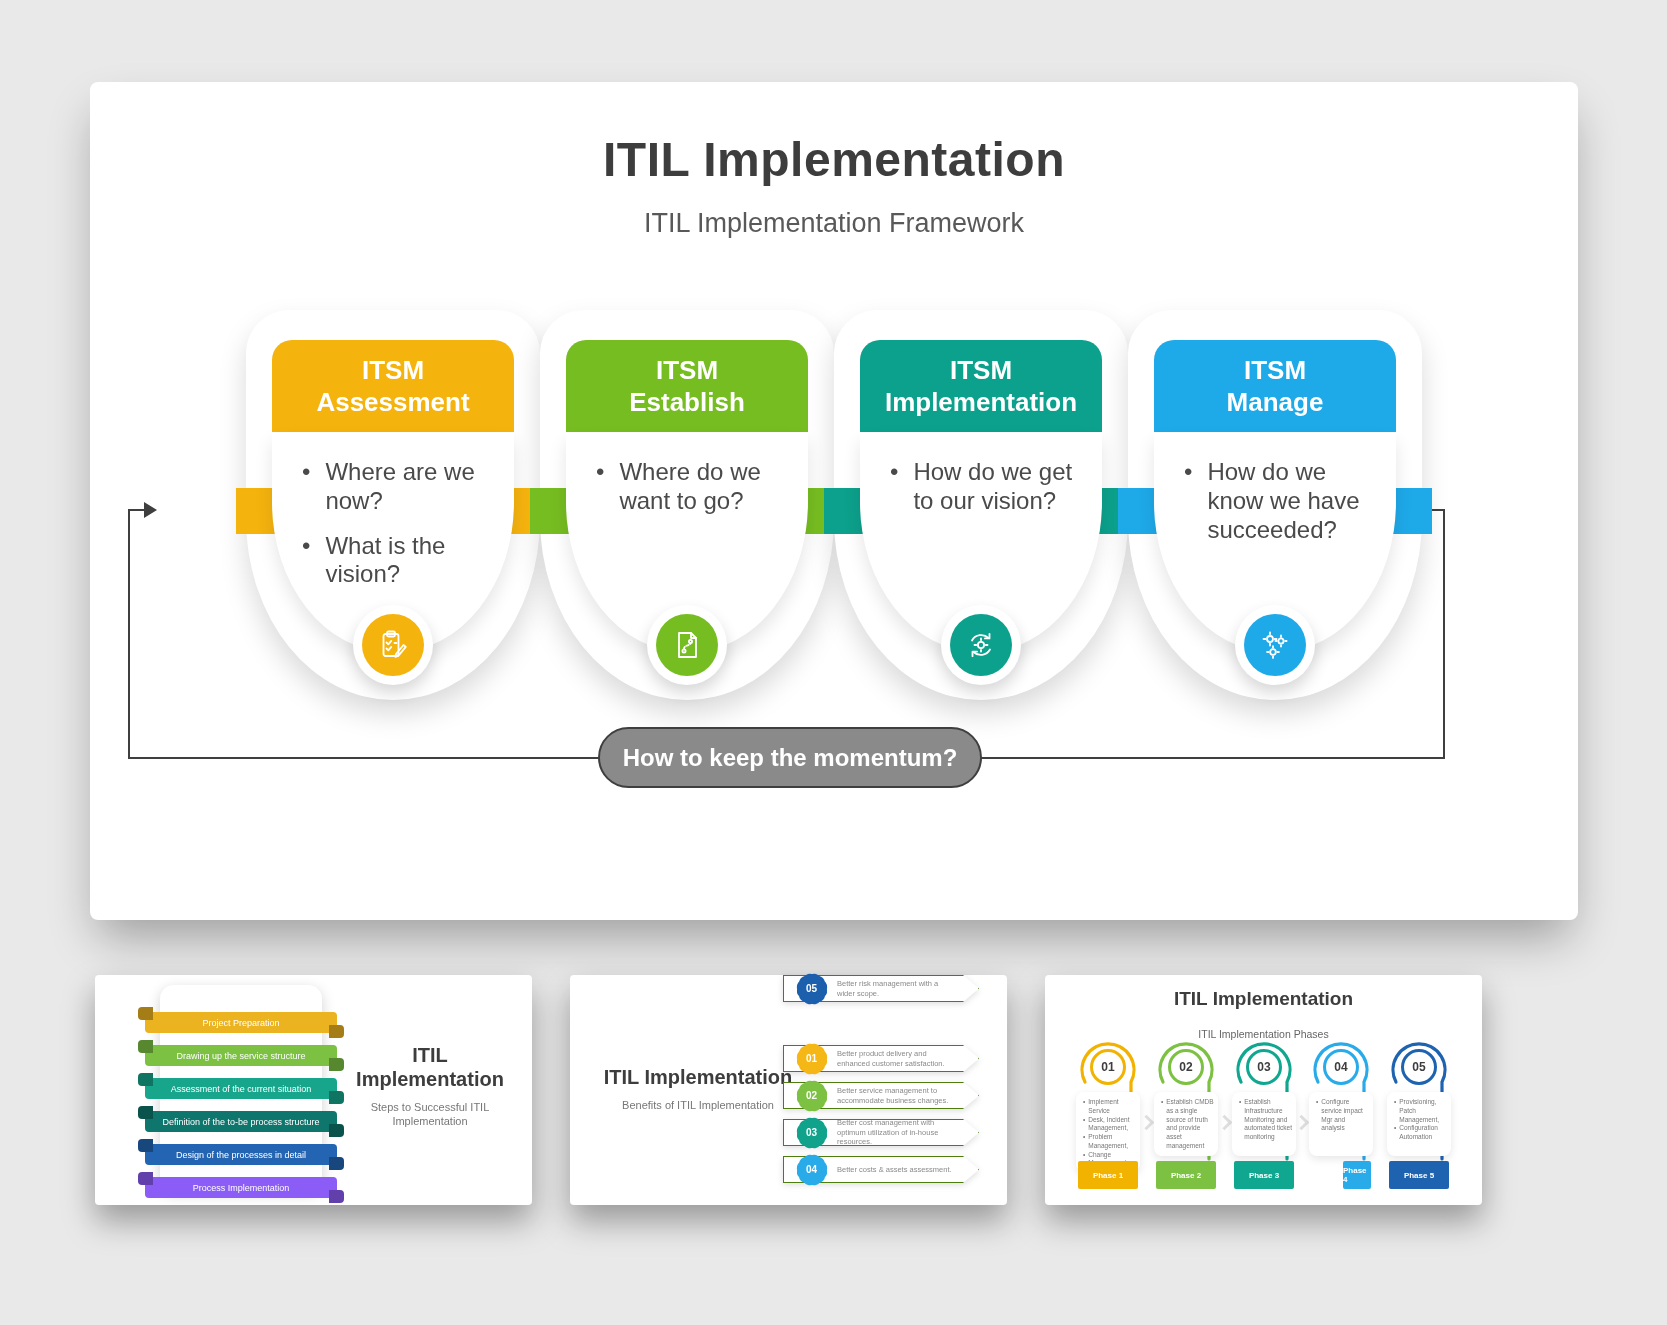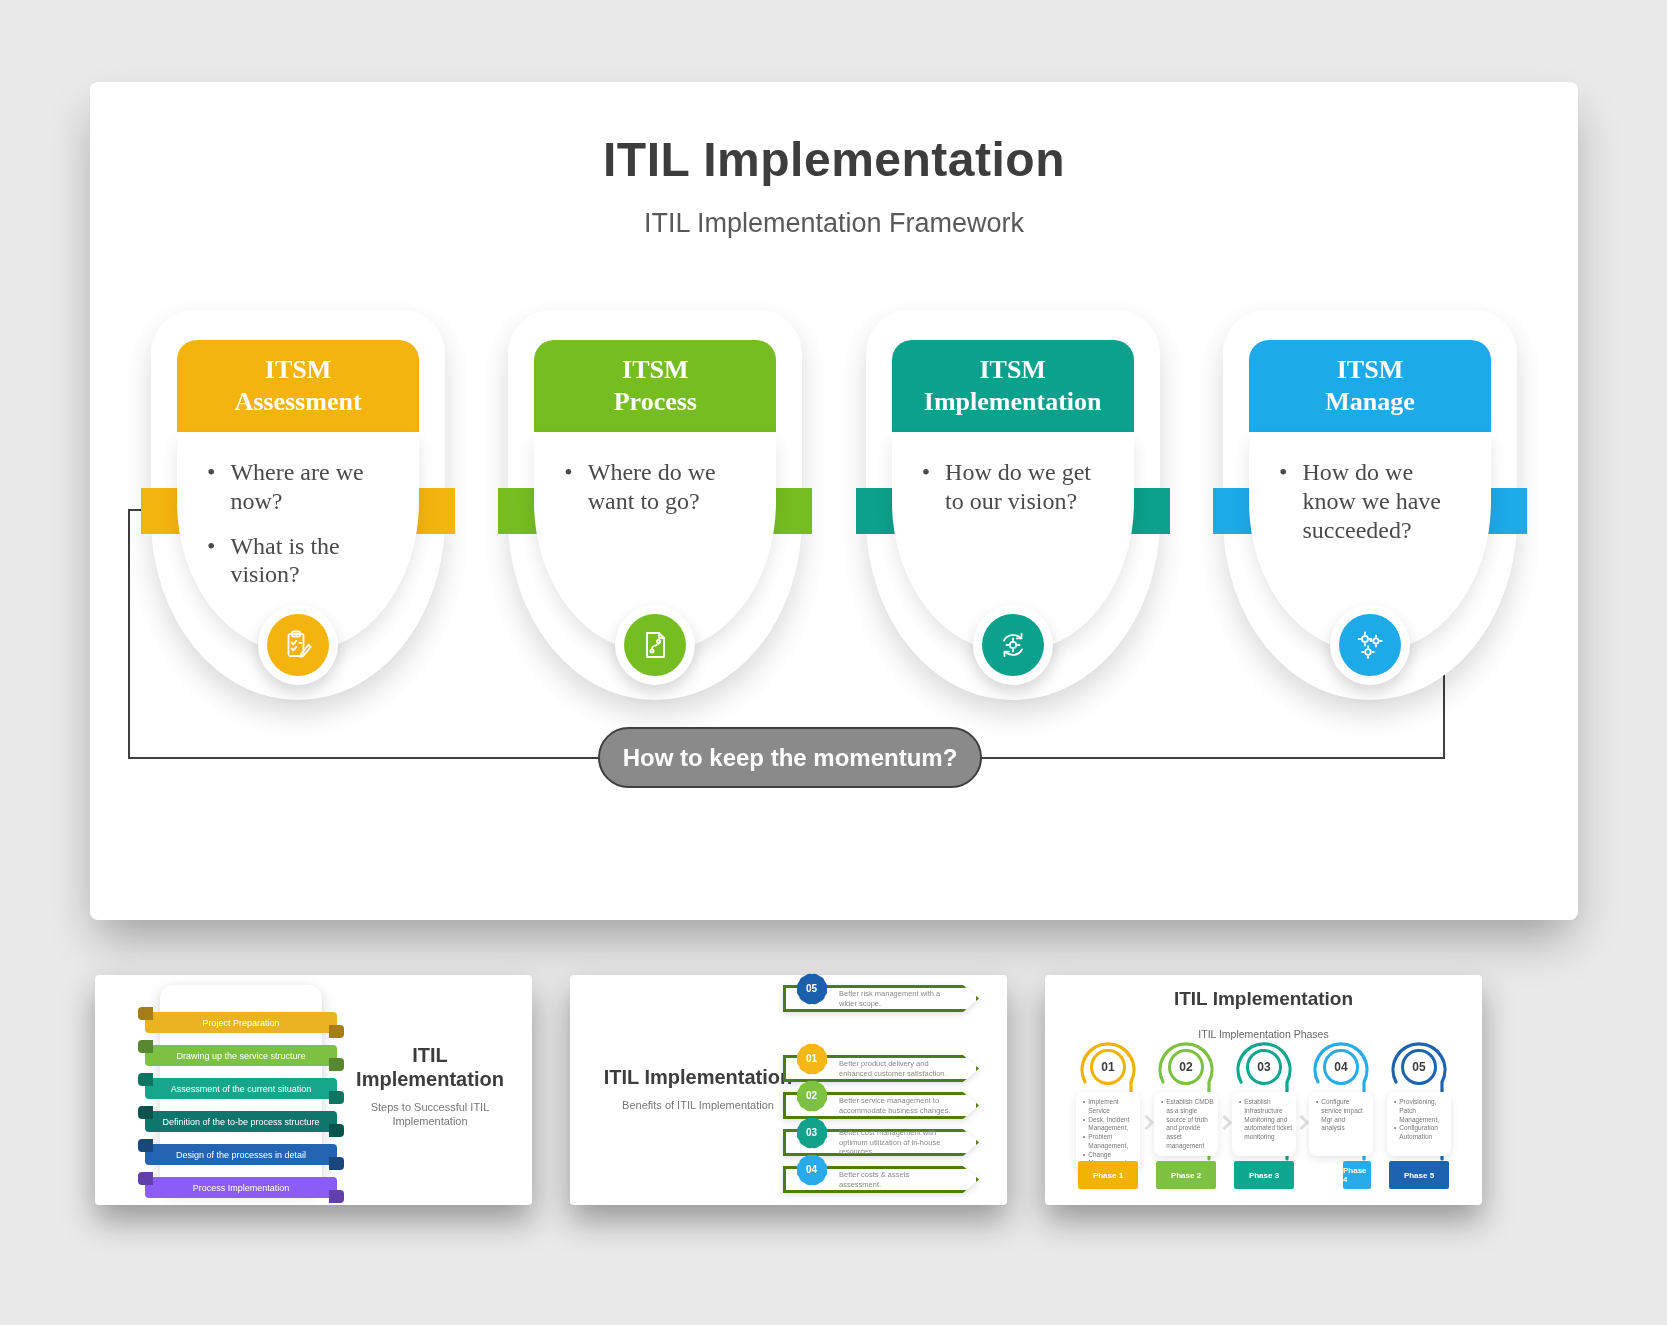--- a/index.html
+++ b/index.html
@@ -20,21 +20,21 @@
     position:absolute; top:50px; left:0; right:0; text-align:center;
     font-size:48px; font-weight:700; color:#3d3d3d; letter-spacing:0.5px;
   }
   .main-subtitle {
     position:absolute; top:126px; left:0; right:0; text-align:center;
     font-size:27px; font-weight:400; color:#595959;
   }
 
   .cards-row {
     position:absolute; left:61px; right:61px; top:228px; height:470px;
-    display:flex; justify-content:space-between;font-family:Liberation Serif, serif;
+    display:flex; justify-content:center;
   }
   .card { position:relative; width:294px; }
   .card-shell {
     position:absolute; left:0; right:0; top:0; height:390px; background:#fff;
     border-radius:44px 44px 150px 150px / 44px 44px 185px 185px;
     box-shadow:0 14px 28px rgba(0,0,0,0.15);
     z-index:1;
   }
   .tab { position:absolute; top:178px; height:46px; width:42px; z-index:2; }
   .tab.l { left:-10px; }
@@ -114,24 +114,24 @@
   .thumb-sub   { margin-top:9px; font-size:11px; color:#777; line-height:1.3; }
 
   
   .benefits-text { position:absolute; left:22px; top:90px; width:212px; text-align:center; }
   .benefit-row { position:absolute; left:213px; width:196px; height:27px; }
   .benefit-row:nth-of-type(1){ top:33px; }  .benefit-row:nth-of-type(2){ top:70px; }
   .benefit-row:nth-of-type(3){ top:107px; } .benefit-row:nth-of-type(4){ top:144px; }
   .benefit-row:nth-of-type(5){ top:181px; }
   .banner-wrap { position:absolute; inset:0; filter:drop-shadow(0 2px 3px rgba(0,0,0,0.13)); }
   .banner {
-    width:100%; height:100%; background:#fff; border:3px solid #4d7c0f;
+    width:100%; height:100%; background:#fff; border:1px solid #4d7c0f;
     clip-path:polygon(0 0, calc(100% - 16px) 0, 100% 50%, calc(100% - 16px) 100%, 0 100%);
     display:flex; align-items:center; padding-left:53px; padding-right:24px;
-    font-size:7.5px; color:#8a8a8a; line-height:1.3; text-align:left;margin-top:10px;
+    font-size:7.5px; color:#8a8a8a; line-height:1.3; text-align:left;
   }
   .seal {
     position:absolute; left:13px; top:-2px; width:31px; height:31px; z-index:2;
     display:flex; align-items:center; justify-content:center;
     color:#fff; font-weight:700; font-size:10px;
   }
   .seal-core { position:absolute; inset:2.5px; border-radius:27%; }
   .seal-core::before, .seal-core::after {
     content:""; position:absolute; inset:0; background:inherit; border-radius:27%;
   }
@@ -226,21 +226,21 @@
       </div>
     </div>
 
     <div class="card">
       <div class="card-shell"></div>
       <div class="tab l" style="background-color: rgb(118, 189, 33);"></div>
       <div class="tab r" style="background-color: rgb(118, 189, 33);"></div>
       <div class="card-inner">
         <div class="card-head" style="background-color: rgb(118, 189, 33);">
           <span>ITSM</span>
-          <span>Process</span>
+          <span>Establish</span>
         </div>
         <div class="card-body">
           <ul class="card-bullets">
             <li>
                 <span>Where do we want to go?</span>
               </li>
           </ul>
         </div>
       </div>
       <div class="icon-ring">

